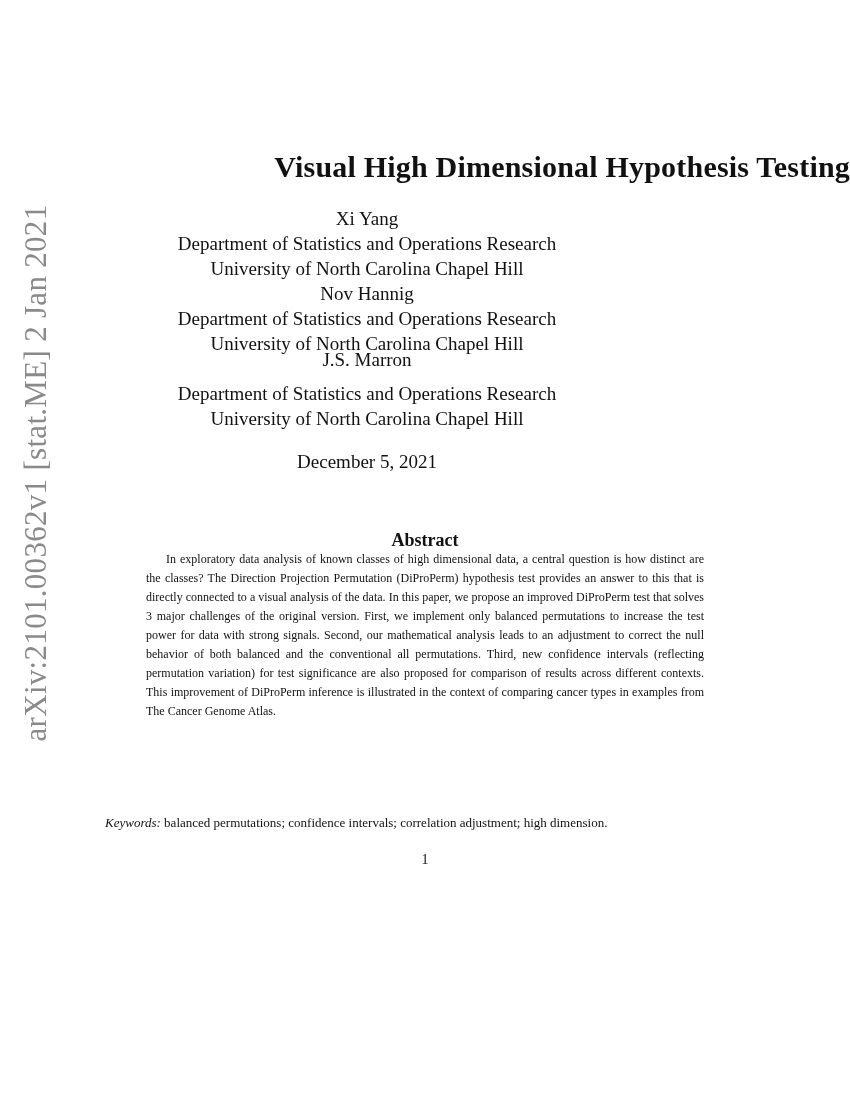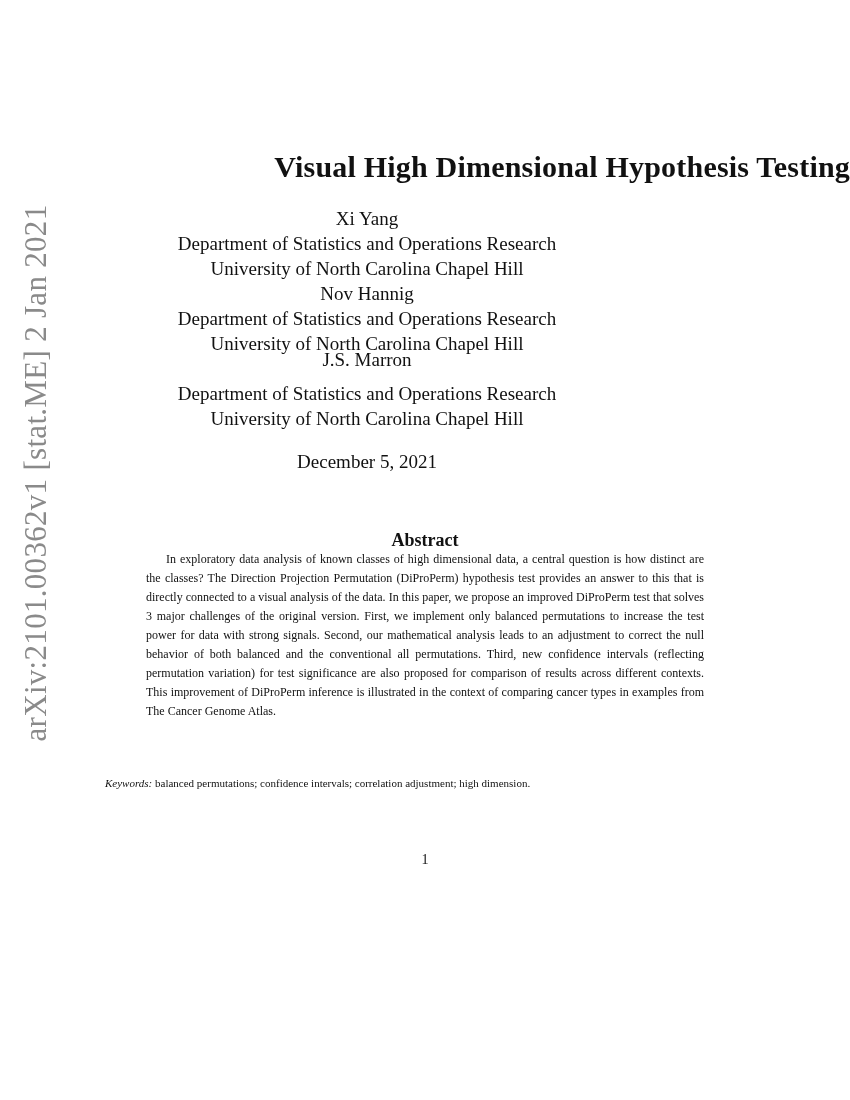--- a/index.html
+++ b/index.html
@@ -8,21 +8,21 @@
   .arxiv-stamp { position: absolute; left: 16px; top: 0; width: 40px; height: 1100px; }
   .arxiv-stamp span { position: absolute; left: 50%; top: 473px; transform: translate(-50%, -50%) rotate(-90deg);
          white-space: nowrap; font-size: 31px; color: #8a8a8a; letter-spacing: 0.3px; }
   .title { position: absolute; top: 150px; left: 0; width: 850px; text-align: right;
            font-size: 30px; font-weight: bold; letter-spacing: 0.2px; }
   .center-line { position: absolute; left: 0; width: 734px; text-align: center; font-size: 19px; }
   .abstract-heading { position: absolute; top: 530px; left: 0; width: 850px; text-align: center;
            font-size: 18px; font-weight: bold; }
   .abstract-body { position: absolute; top: 550px; left: 146px; width: 558px; font-size: 12px;
            line-height: 19px; text-align: justify; text-indent: 20px; hyphens: manual; }
-  .keywords { position: absolute; top: 774px; left: 105px; width: 641px; font-size: 11px; line-height: 19px;
+  .keywords { position: absolute; top: 813px; left: 105px; width: 641px; font-size: 13px; line-height: 19px;
            text-align: justify; }
   .keywords em { font-style: italic; }
   .page-number { position: absolute; top: 852px; left: 0; width: 850px; text-align: center; font-size: 14px; }
 </style>
 </head>
 <body>
 
 <div class="arxiv-stamp">
   <span>arXiv:2101.00362v1  [stat.ME]  2 Jan 2021</span>
 </div>

